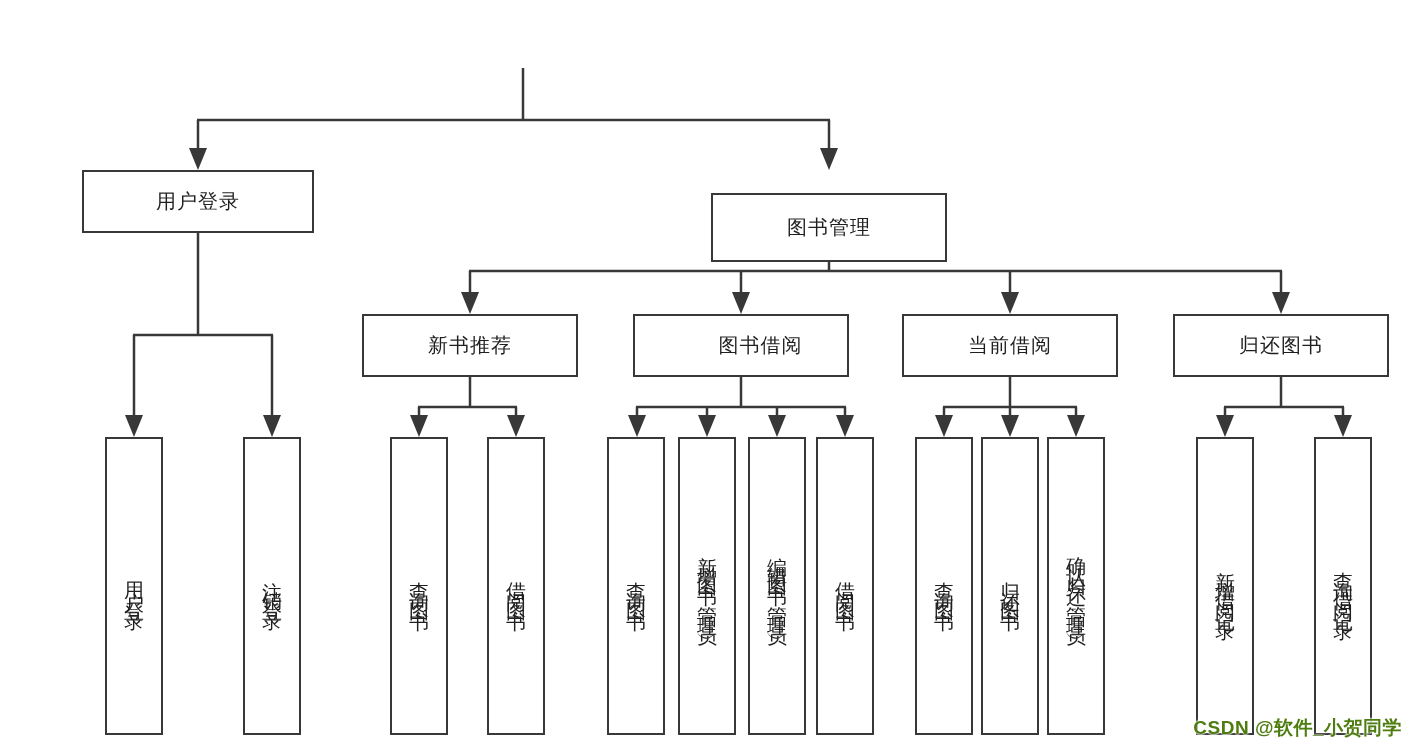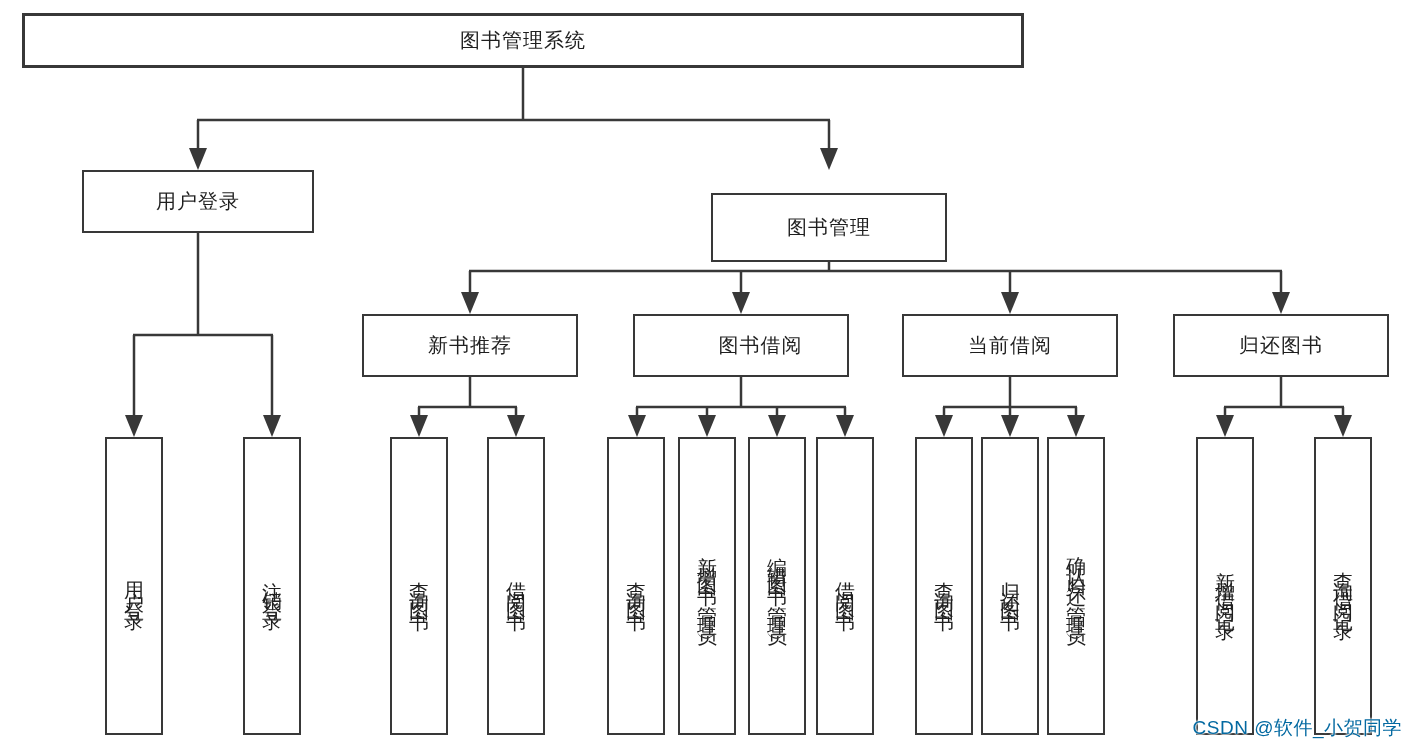--- a/index.html
+++ b/index.html
@@ -15,22 +15,23 @@
     display:flex;align-items:center;justify-content:center;
     font-size:20px;letter-spacing:1px;white-space:nowrap;
   }
   .node.root{border-width:3px;}
   .node.leaf span{
     writing-mode:vertical-rl;text-orientation:mixed;
     letter-spacing:10px;line-height:1.05;white-space:nowrap;
   }
   .watermark{
     position:absolute;top:715px;right:3px;
-    font-size:19px;letter-spacing:0.5px;color:#0369a1;
+    font-size:19px;letter-spacing:0.5px;color:#4d7c0f;
     text-shadow:0 0 2px #ffffff,0 0 2px #ffffff,0 0 3px #ffffff;
+    font-weight:bold;
   }
 </style>
 </head>
 <body>
 
 <div class="canvas">
 
   <svg class="connectors" width="1405" height="747">
     <g>
       <line x1="523" y1="68" x2="523" y2="121"></line>
@@ -93,23 +94,20 @@
     <g>
       <line x1="1281" y1="377" x2="1281" y2="408"></line>
       <line x1="1224" y1="407" x2="1344" y2="407"></line>
       <line x1="1225" y1="407" x2="1225" y2="420"></line>
       <polygon points="1216,415 1234,415 1225,437"></polygon>
       <line x1="1343" y1="407" x2="1343" y2="420"></line>
       <polygon points="1334,415 1352,415 1343,437"></polygon>
     </g>
   </svg>
 
-  <div class="node root" style="left:22px;top:13px;width:1002px;height:55px;">
-    <span>图书管理系统</span>
-  </div>
 
   <div class="node" style="left:82px;top:170px;width:232px;height:63px;">
     <span>用户登录</span>
   </div>
   <div class="node" style="left:711px;top:170px;width:236px;height:69px;margin-top:23px;">
     <span>图书管理</span>
   </div>
 
   <div class="node" style="left:362px;top:314px;width:216px;height:63px;justify-content:center;">
     <span>新书推荐</span>

